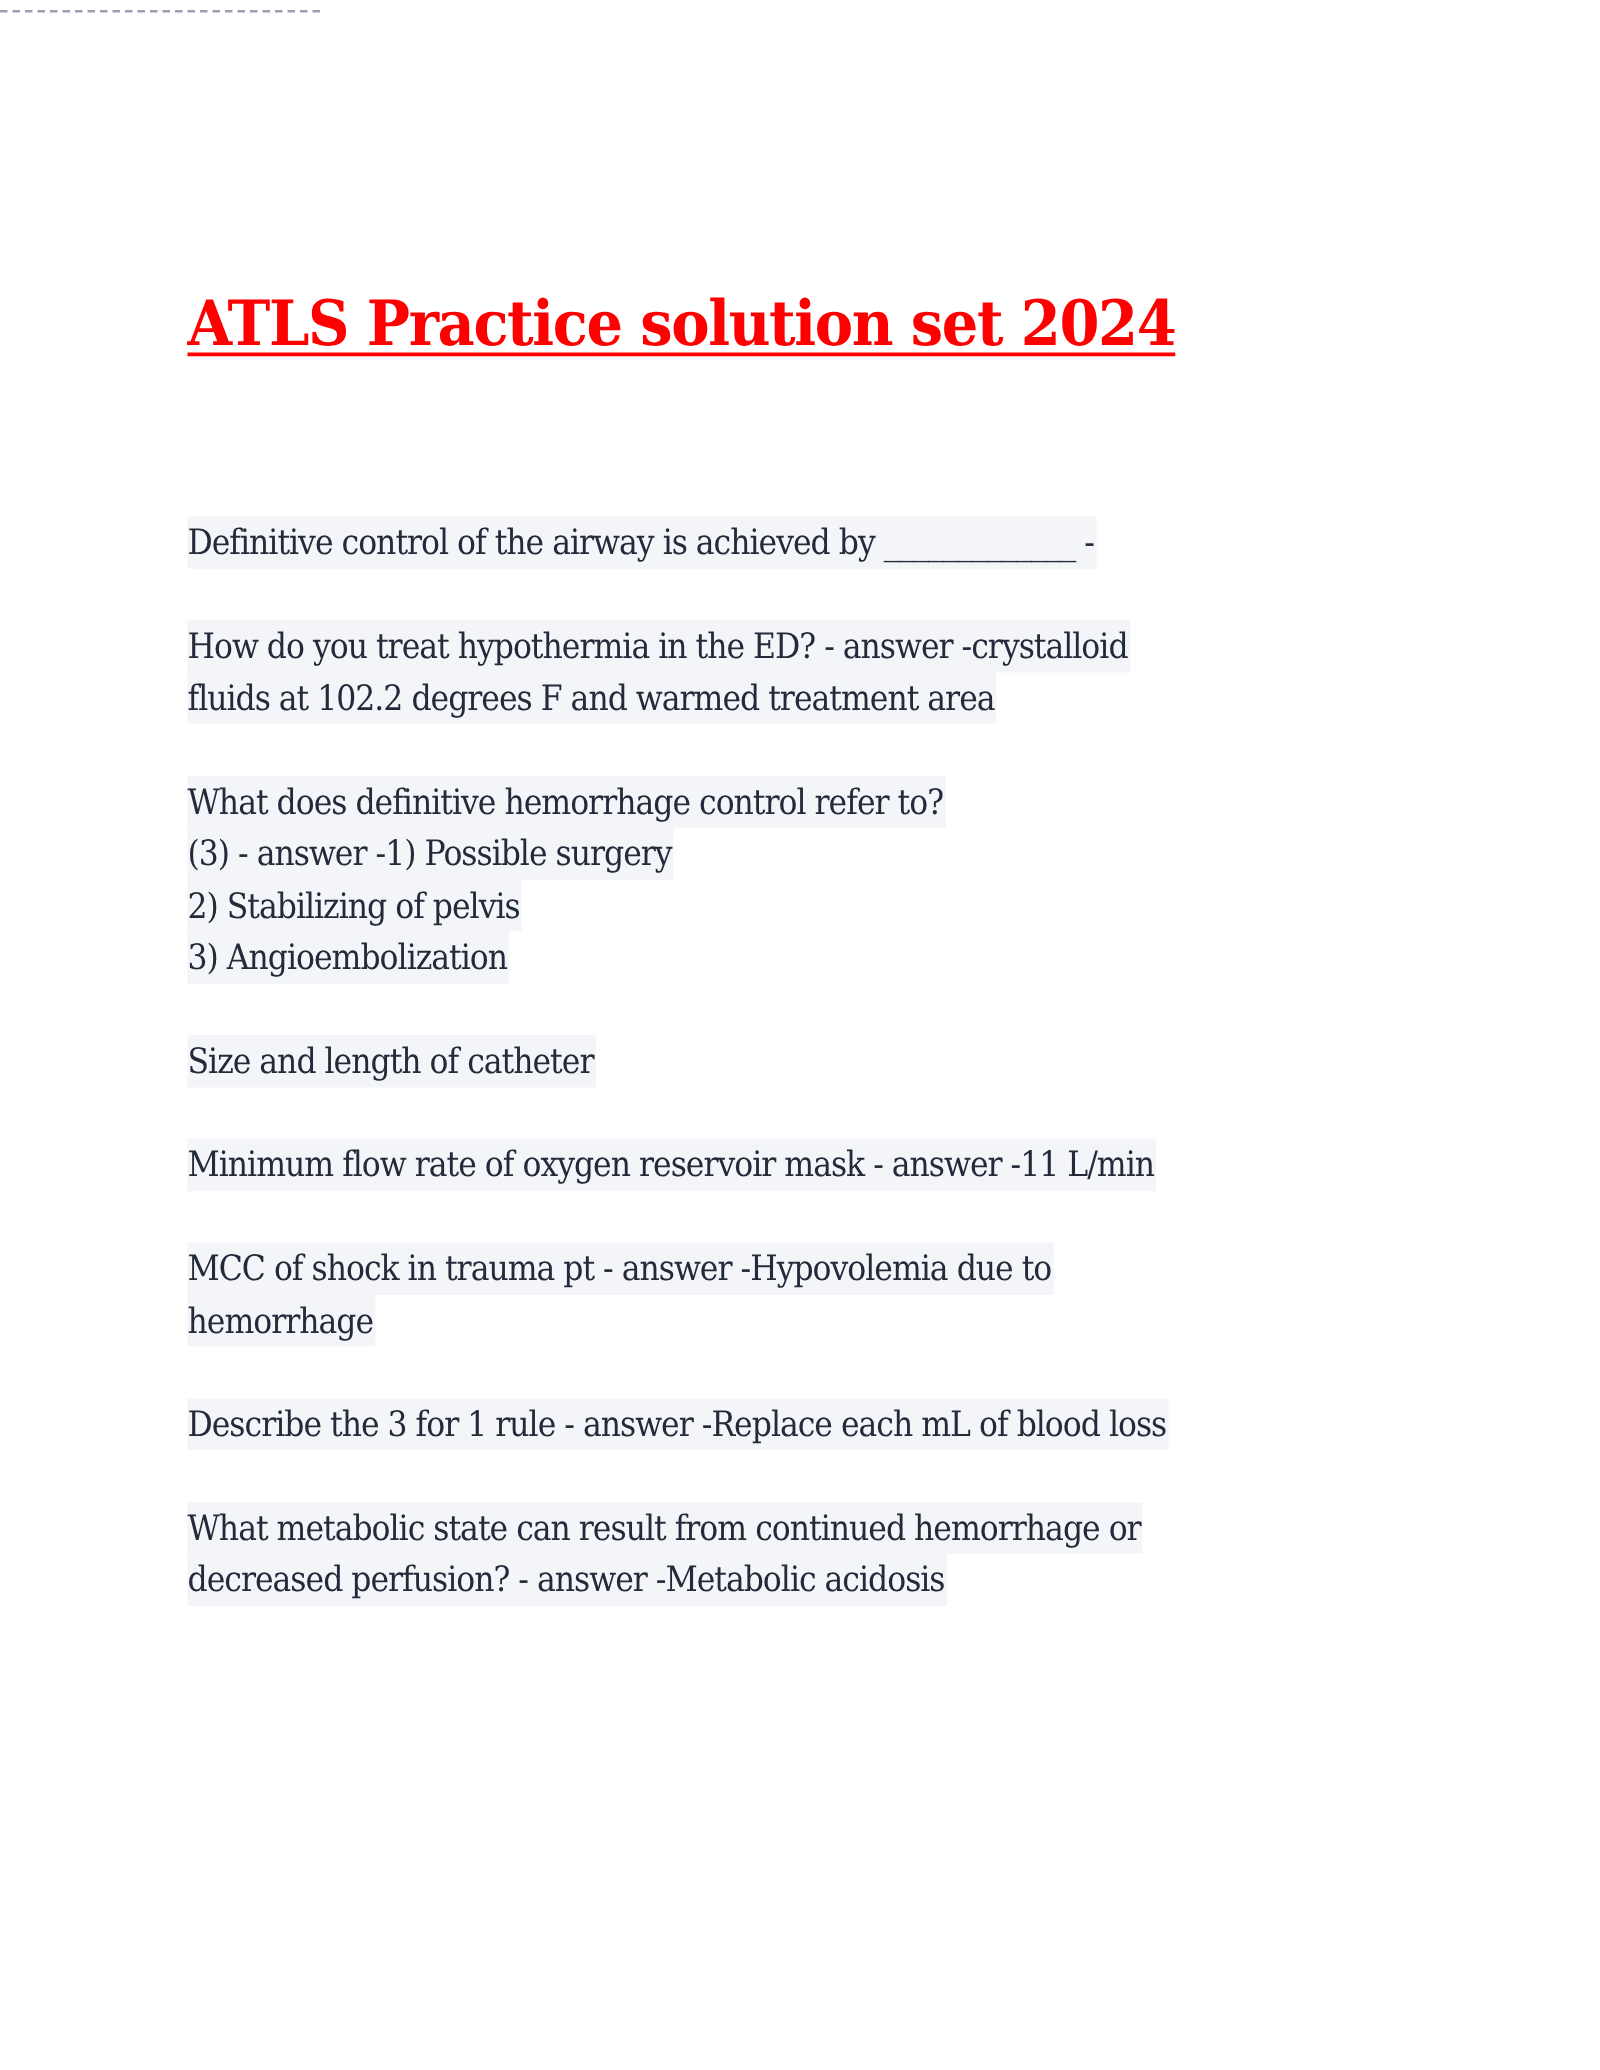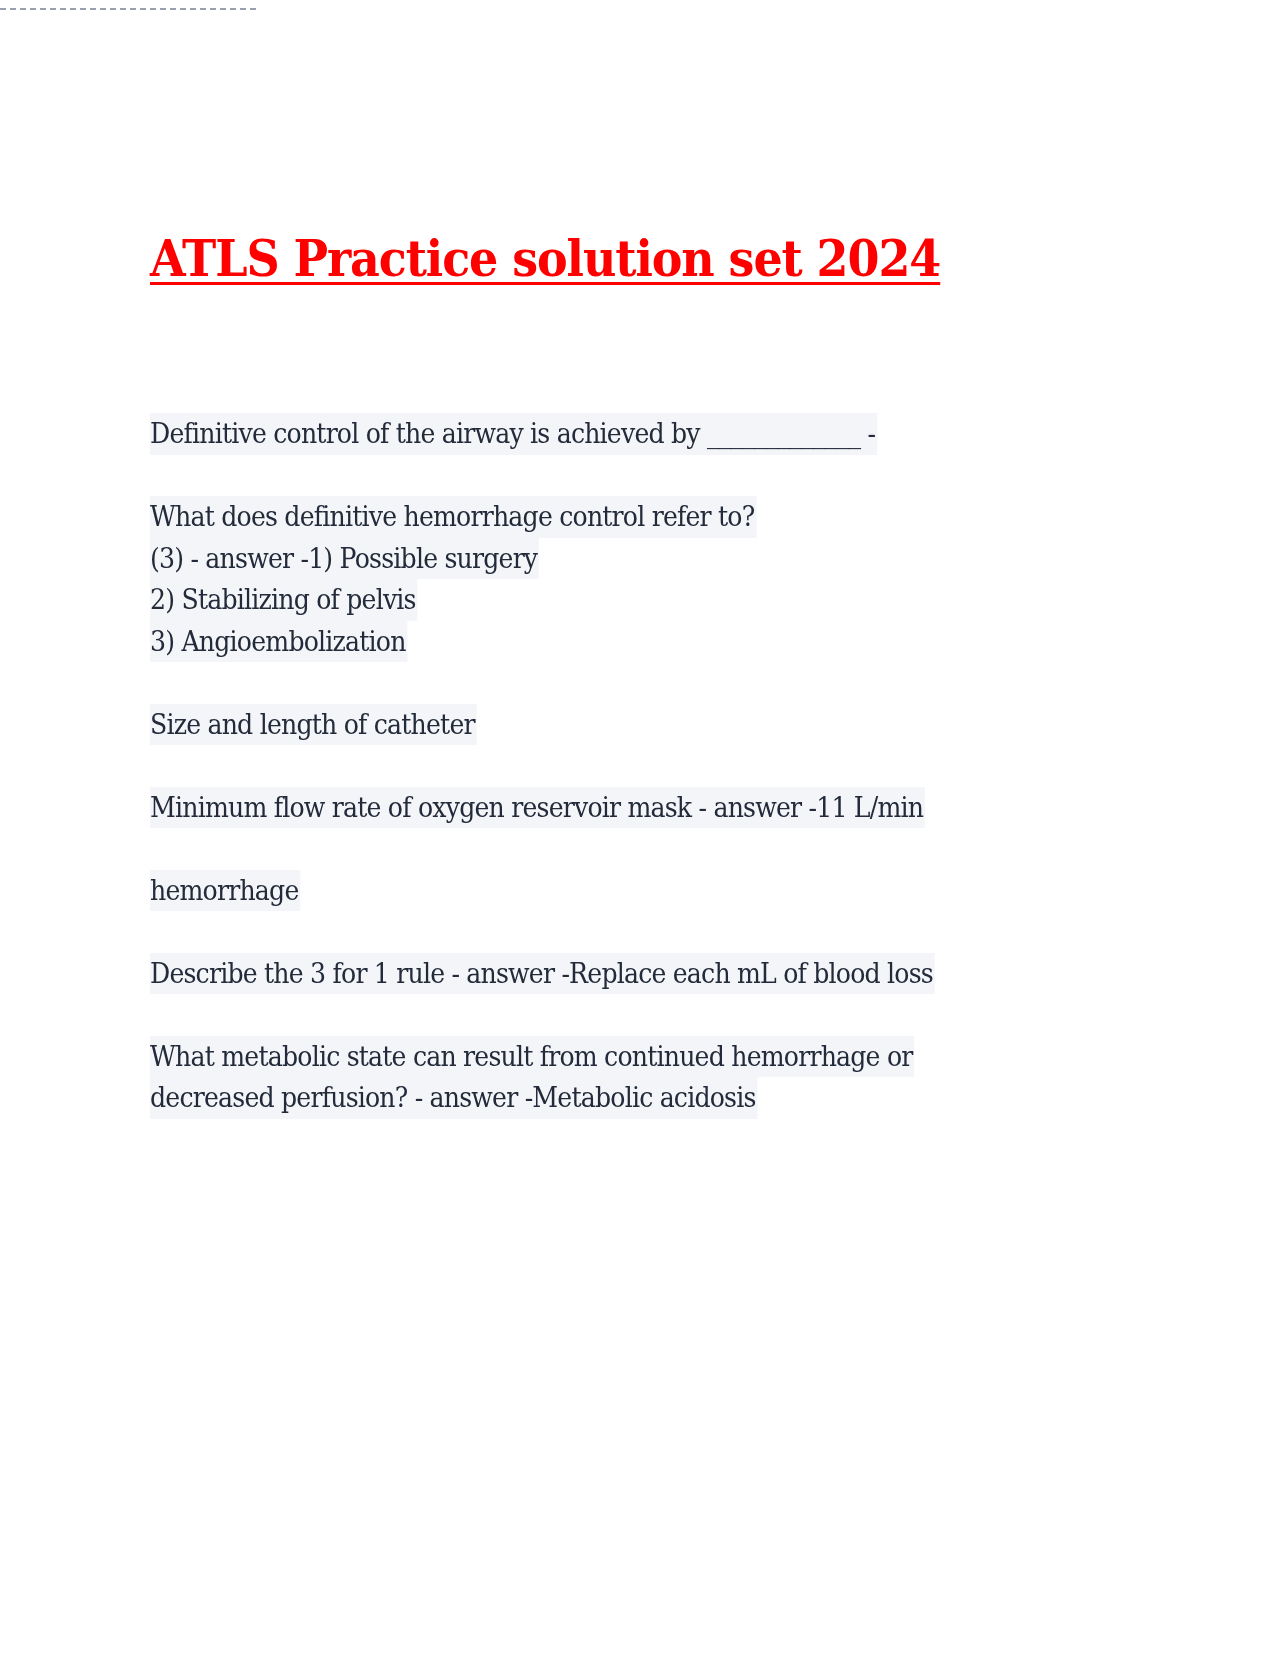--- a/index.html
+++ b/index.html
@@ -83,37 +83,42 @@
 
 <div class="page">
   <h1 class="doc-title">ATLS Practice solution set 2024</h1>
 
   <div class="qa-list">
 
     <div class="qa">
       <span class="line"><span class="hl">Definitive control of the airway is achieved by _____________ -</span></span>
     </div>
 
+    <div class="qa">
+      <span class="line"><span class="hl">How do you treat hypothermia in the ED? - answer -crystalloid</span></span>
+      <span class="line"><span class="hl">fluids at 102.2 degrees F and warmed treatment area</span></span>
+    </div>
 
     <div class="qa">
       <span class="line"><span class="hl">What does definitive hemorrhage control refer to?</span></span>
       <span class="line"><span class="hl">(3) - answer -1) Possible surgery</span></span>
       <span class="line"><span class="hl">2) Stabilizing of pelvis</span></span>
       <span class="line"><span class="hl">3) Angioembolization</span></span>
     </div>
 
     <div class="qa">
       <span class="line"><span class="hl">Size and length of catheter</span></span>
     </div>
 
     <div class="qa">
       <span class="line"><span class="hl">Minimum flow rate of oxygen reservoir mask - answer -11 L/min</span></span>
     </div>
 
     <div class="qa">
+      <span class="line"><span class="hl">MCC of shock in trauma pt - answer -Hypovolemia due to</span></span>
       <span class="line"><span class="hl">hemorrhage</span></span>
     </div>
 
     <div class="qa">
       <span class="line"><span class="hl">Describe the 3 for 1 rule - answer -Replace each mL of blood loss</span></span>
     </div>
 
     <div class="qa">
       <span class="line"><span class="hl">What metabolic state can result from continued hemorrhage or</span></span>
       <span class="line"><span class="hl">decreased perfusion? - answer -Metabolic acidosis</span></span>

